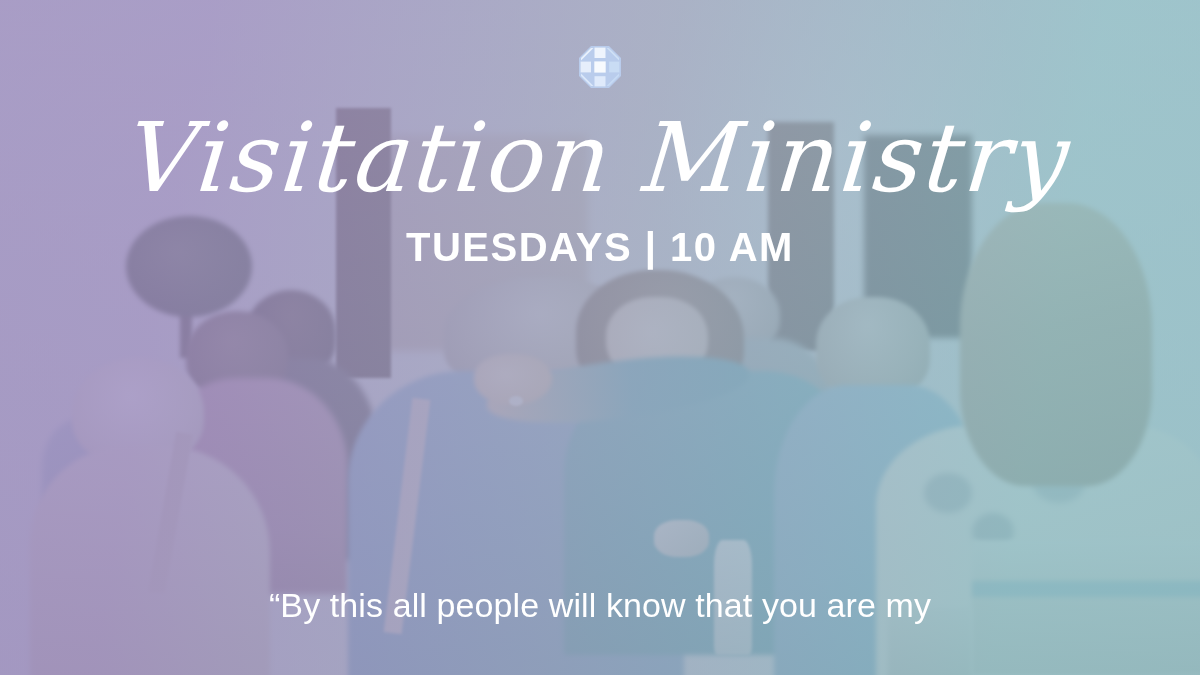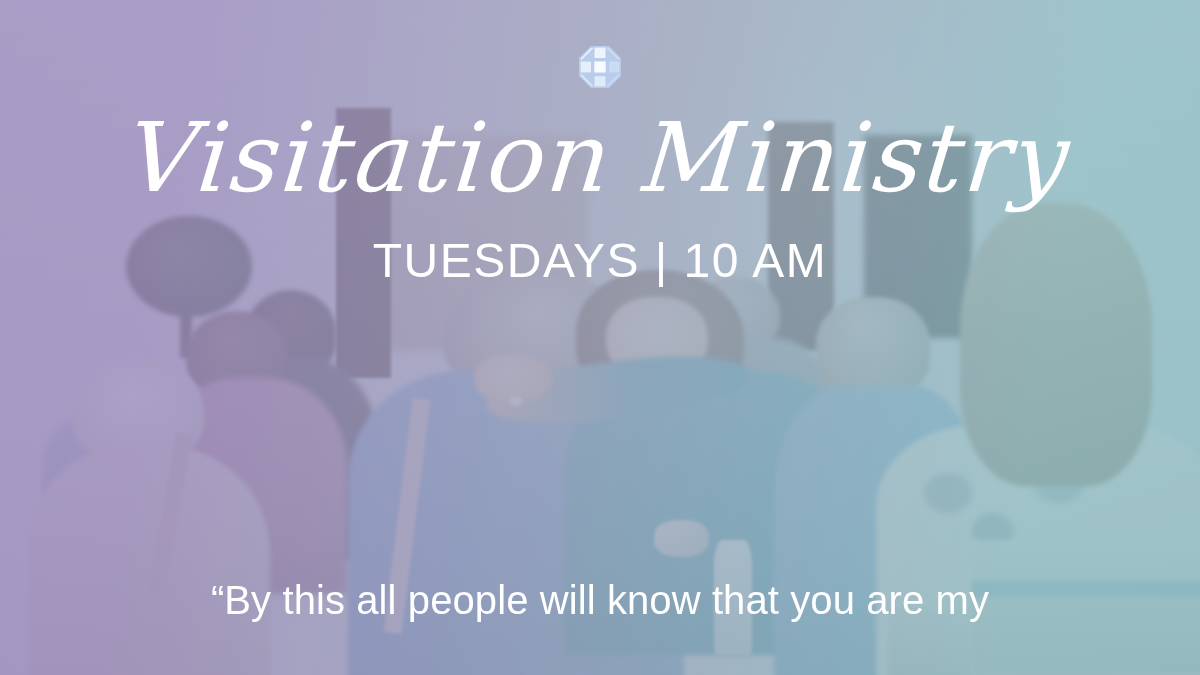--- a/index.html
+++ b/index.html
@@ -302,37 +302,37 @@
     font-size:96px;
     line-height:1.05;
     letter-spacing:2px;
     color:#ffffff;
     text-align:center;
     white-space:nowrap;
     transform:skewX(-6deg);
   }
 
   .subtitle {
-    margin-top:24px;
+    margin-top:16px;
     font-family:"Liberation Sans", sans-serif;
-    font-weight:400;
-    font-size:48px;
+    font-weight:700;
+    font-size:40px;
     letter-spacing:1.5px;
     color:#ffffff;
     text-align:center;
     white-space:nowrap;
   }
 
   .quote {
     position:absolute;
     left:0; right:0;
     bottom:46px;
     font-family:"Liberation Sans", sans-serif;
     font-weight:400;
-    font-size:40px;
+    font-size:34px;
     line-height:1.42;
     letter-spacing:.1px;
     color:#ffffff;
     text-align:center;
     padding:0 150px;
   }
 </style>
 </head>
 <body>
 

